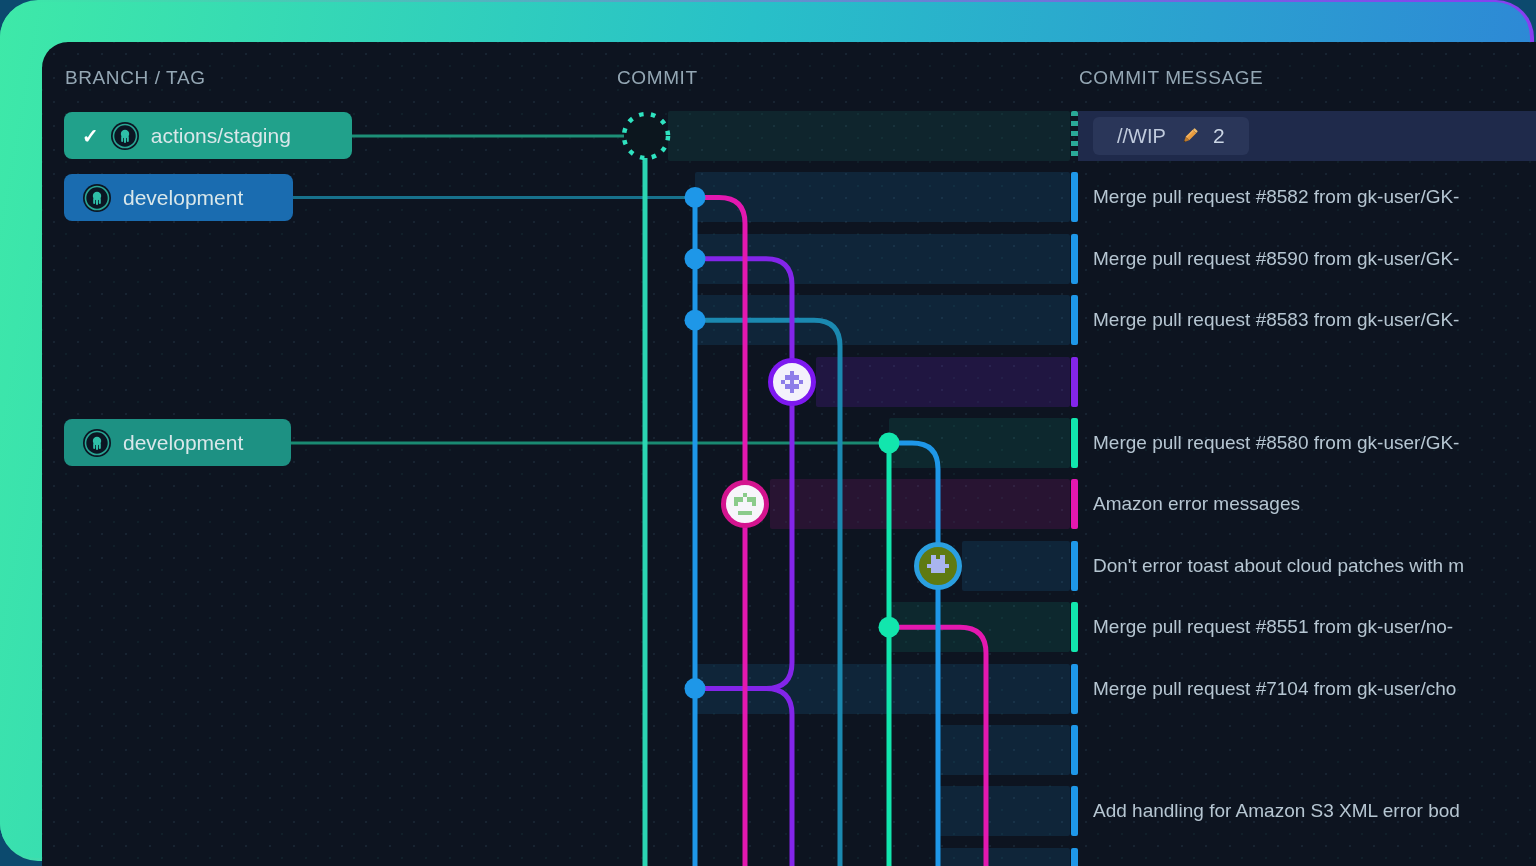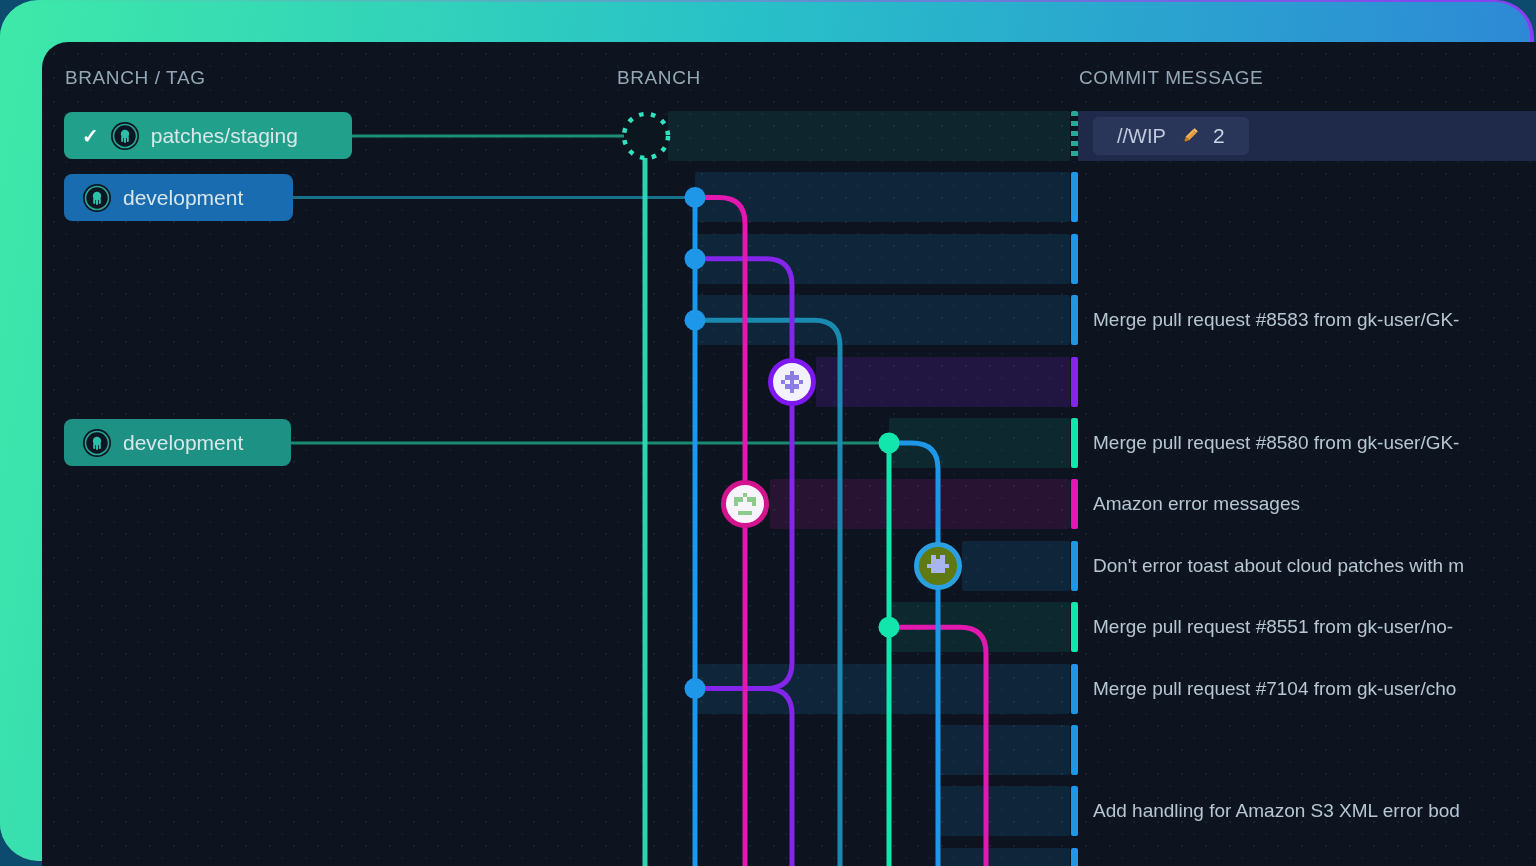--- a/index.html
+++ b/index.html
@@ -48,21 +48,21 @@
 </style>
 </head>
 <body>
 
 <div id="stage">
   <div id="backplate"></div>
   <div id="frame"></div>
   <div id="panel"></div>
 
   <div class="col-header" style="left:65px">BRANCH / TAG</div>
-  <div class="col-header" style="left:617px">BRANCH</div>
+  <div class="col-header" style="left:617px">COMMIT</div>
   <div class="col-header" style="left:1079px">COMMIT MESSAGE</div>
 
   <div class="layer" id="hl-layer">
       <div class="hl-bar" style="left: 668px; top: 111px; width: 402px; background: rgba(43, 213, 178, 0.09);"></div>
       <div class="hl-bar" style="left: 1078px; top: 111px; width: 458px; background: rgb(31, 42, 75); border-radius: 0px;"></div>
       <div class="hl-bar" style="left: 695px; top: 172.4px; width: 375px; background: rgba(30, 151, 232, 0.13);"></div>
       <div class="hl-bar" style="left: 695px; top: 233.8px; width: 375px; background: rgba(30, 151, 232, 0.13);"></div>
       <div class="hl-bar" style="left: 695px; top: 295.2px; width: 375px; background: rgba(30, 151, 232, 0.13);"></div>
       <div class="hl-bar" style="left: 816px; top: 356.6px; width: 254px; background: rgba(131, 37, 234, 0.17);"></div>
       <div class="hl-bar" style="left: 889px; top: 418px; width: 181px; background: rgba(18, 230, 173, 0.1);"></div>
@@ -149,21 +149,21 @@
   <div class="pill" id="pill-0" style="left: 64px; top: 112px; width: 288px; background: rgb(33, 161, 139);">
     <span class="check">✓</span>
     <span class="keif"><svg width="30" height="30" viewBox="0 0 30 30">
           <circle cx="15" cy="15" r="14" fill="#0b1623"></circle>
           <circle cx="15" cy="15" r="11.5" fill="none" stroke="#2fbfa8" stroke-width="1.6" opacity="0.85"></circle>
           <circle cx="15" cy="13" r="4.2" fill="#2fbfa8"></circle>
           <rect x="11.2" y="15" width="2" height="6" rx="1" fill="#2fbfa8"></rect>
           <rect x="14" y="15.5" width="2" height="6.5" rx="1" fill="#2fbfa8"></rect>
           <rect x="16.8" y="15" width="2" height="6" rx="1" fill="#2fbfa8"></rect>
         </svg></span>
-    <span>patches/staging</span>
+    <span>actions/staging</span>
   </div>
   <div class="pill" id="pill-1" style="left: 64px; top: 174px; width: 229px; background: rgb(26, 108, 176);">
     <span class="keif"><svg width="30" height="30" viewBox="0 0 30 30">
           <circle cx="15" cy="15" r="14" fill="#0b1623"></circle>
           <circle cx="15" cy="15" r="11.5" fill="none" stroke="#2fbfa8" stroke-width="1.6" opacity="0.85"></circle>
           <circle cx="15" cy="13" r="4.2" fill="#2fbfa8"></circle>
           <rect x="11.2" y="15" width="2" height="6" rx="1" fill="#2fbfa8"></rect>
           <rect x="14" y="15.5" width="2" height="6.5" rx="1" fill="#2fbfa8"></rect>
           <rect x="16.8" y="15" width="2" height="6" rx="1" fill="#2fbfa8"></rect>
         </svg></span>
@@ -191,21 +191,23 @@
         <polygon points="9.5,15 14.5,15 12,20.5" fill="#c07a28"></polygon>
         <polygon points="11.2,18.6 12.8,18.6 12,20.5" fill="#3a2a16"></polygon>
       </g>
     </svg>
     <span class="wip-count">2</span>
   </div>
 
   <div class="layer" id="msg-layer" style="pointer-events:auto">
       <div class="tick tick-dashed" style="left: 1071px; top: 111px;"></div>
       <div class="tick" style="left: 1071px; top: 172.4px; background: rgb(30, 151, 232);"></div>
+      <div class="commit-msg" style="top: 183.4px;">Merge pull request #8582 from gk-user/GK-</div>
       <div class="tick" style="left: 1071px; top: 233.8px; background: rgb(30, 151, 232);"></div>
+      <div class="commit-msg" style="top: 244.8px;">Merge pull request #8590 from gk-user/GK-</div>
       <div class="tick" style="left: 1071px; top: 295.2px; background: rgb(30, 151, 232);"></div>
       <div class="commit-msg" style="top: 306.2px;">Merge pull request #8583 from gk-user/GK-</div>
       <div class="tick" style="left: 1071px; top: 356.6px; background: rgb(131, 37, 234);"></div>
       <div class="tick" style="left: 1071px; top: 418px; background: rgb(18, 230, 173);"></div>
       <div class="commit-msg" style="top: 429px;">Merge pull request #8580 from gk-user/GK-</div>
       <div class="tick" style="left: 1071px; top: 479.4px; background: rgb(227, 24, 176);"></div>
       <div class="commit-msg" style="top: 490.4px;">Amazon error messages</div>
       <div class="tick" style="left: 1071px; top: 540.8px; background: rgb(30, 151, 232);"></div>
       <div class="commit-msg" style="top: 551.8px;">Don't error toast about cloud patches with m</div>
       <div class="tick" style="left: 1071px; top: 602.2px; background: rgb(18, 230, 173);"></div>

